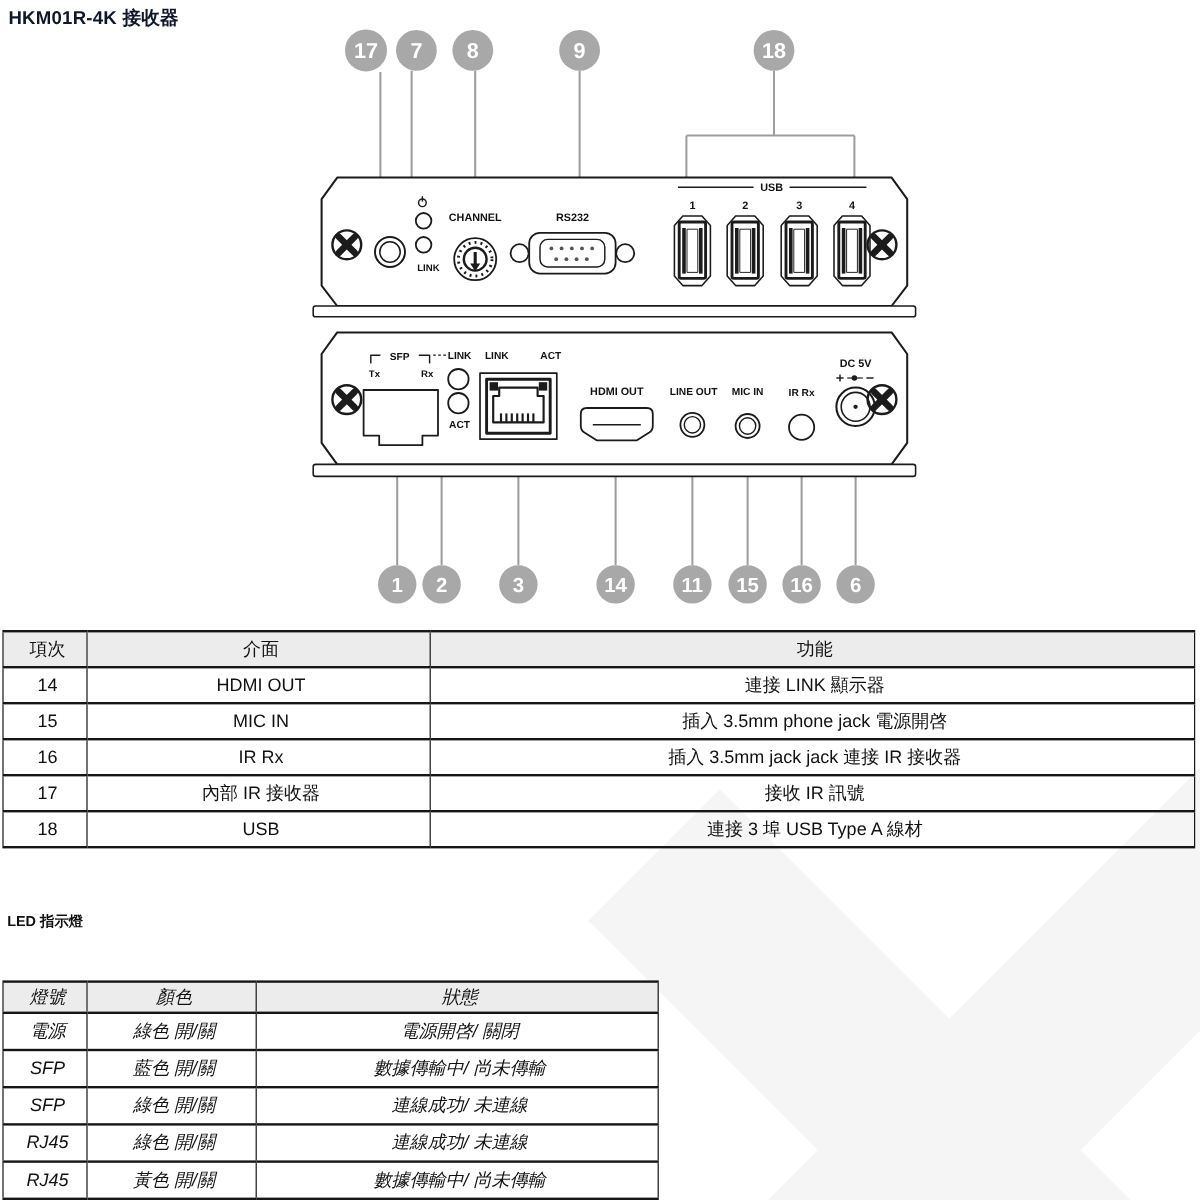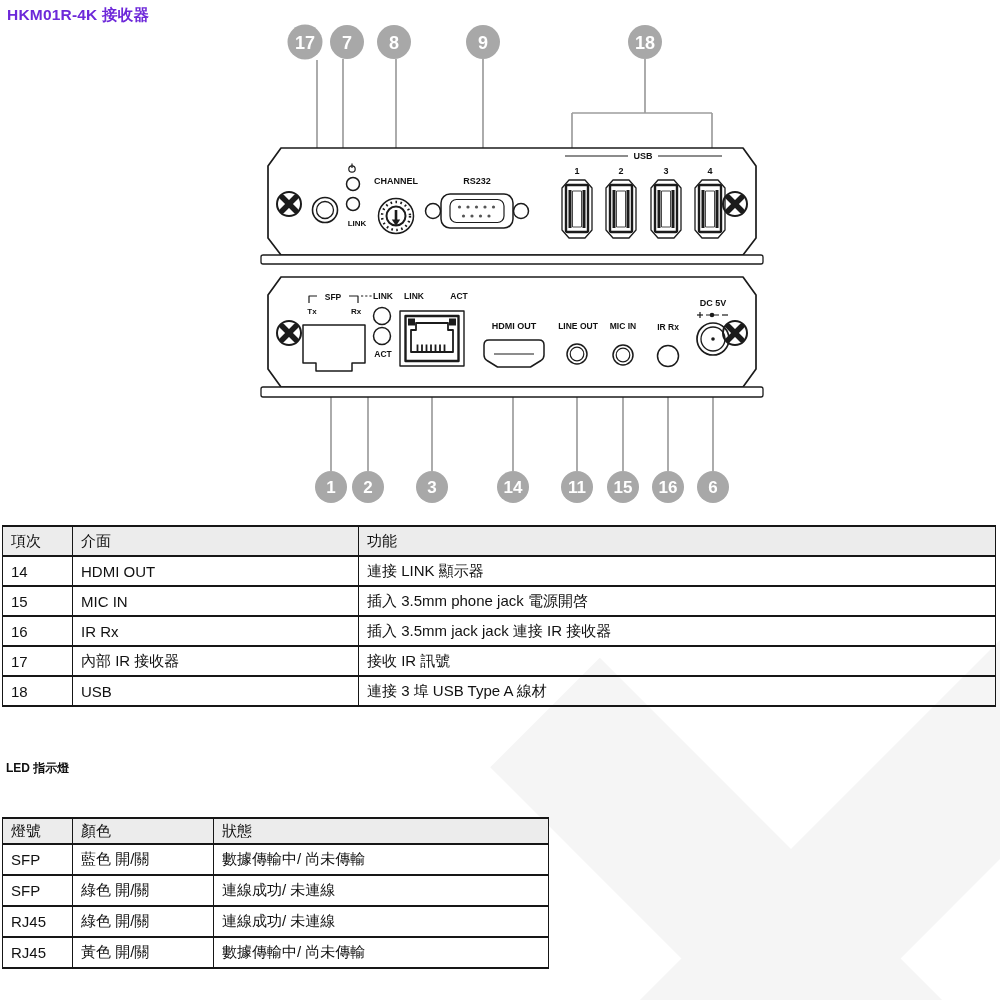--- a/index.html
+++ b/index.html
@@ -9,37 +9,37 @@
     font-family:"Liberation Sans","DejaVu Sans",sans-serif;
     color:#111;
   }
   .watermark{position:absolute;inset:0;z-index:0;}
   .wm-bar{position:absolute;background:#f5f5f5;width:800px;height:155px;transform-origin:0 50%;}
   .wm1{left:545px;top:635px;transform:rotate(45deg);}
   .wm2{left:640px;top:1032px;transform:rotate(-45deg);}
   .layer{position:absolute;inset:0;z-index:1;}
   .title{
     position:absolute;left:7px;top:5px;margin:0;
-    font-size:15.5px;font-weight:600;color:#6d28d9;letter-spacing:.2px;
+    font-size:15.5px;font-weight:600;color:#0f172a;letter-spacing:.2px;
   }
   .diagram{position:absolute;left:0;top:0;}
   .tbl{
     position:absolute;border-collapse:collapse;table-layout:fixed;
     font-size:15px;color:#111;background:transparent;
   }
   .tbl th,.tbl td{
     border-left:1px solid #161616;border-right:1px solid #161616;
     border-top:2px solid #161616;border-bottom:2px solid #161616;
-    padding:0 4px 0 8px;text-align:left;font-weight:400;
+    padding:0 4px 0 8px;text-align:center;font-weight:400;
     overflow:hidden;white-space:nowrap;vertical-align:middle;
   }
   .tbl th{background:#ececec;}
   .tbl-interface{left:2px;top:525px;width:993px;}
   .tbl-interface tr{height:30px;}
-  .tbl-led{left:2px;top:817px;width:546px;}
+  .tbl-led{left:2px;top:817px;width:546px;font-style:italic;}
   .tbl-led tr.hdr{height:26px;}
   .tbl-led tr{height:31px;}
   .led-heading{
     position:absolute;left:6px;top:760px;margin:0;
     font-size:12px;font-weight:700;color:#0f0f0f;
   }
 </style>
 </head>
 <body>
 
@@ -353,20 +353,25 @@
         <col style="width:141px">
         <col style="width:335px">
       </colgroup>
     <tbody>
         <tr class="hdr">
       <th>燈號</th>
       <th>顏色</th>
       <th>狀態</th>
     </tr>
     <tr>
+      <td>電源</td>
+      <td>綠色 開/關</td>
+      <td>電源開啓/ 關閉</td>
+    </tr>
+    <tr>
       <td>SFP</td>
       <td>藍色 開/關</td>
       <td>數據傳輸中/ 尚未傳輸</td>
     </tr>
     <tr>
       <td>SFP</td>
       <td>綠色 開/關</td>
       <td>連線成功/ 未連線</td>
     </tr>
     <tr>

